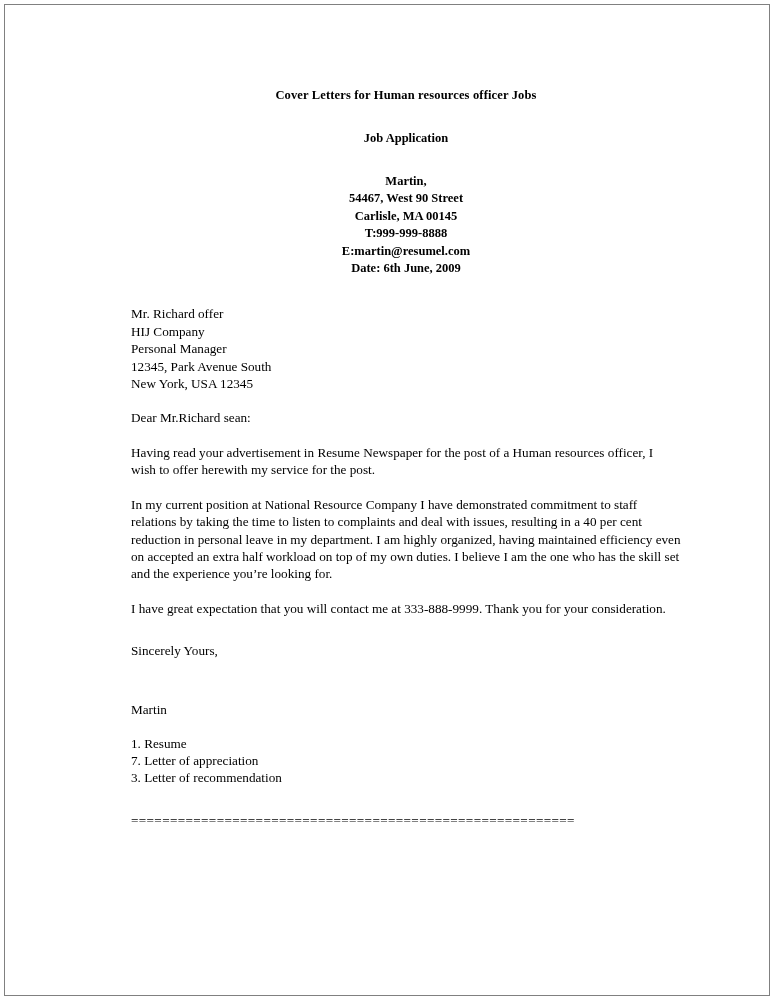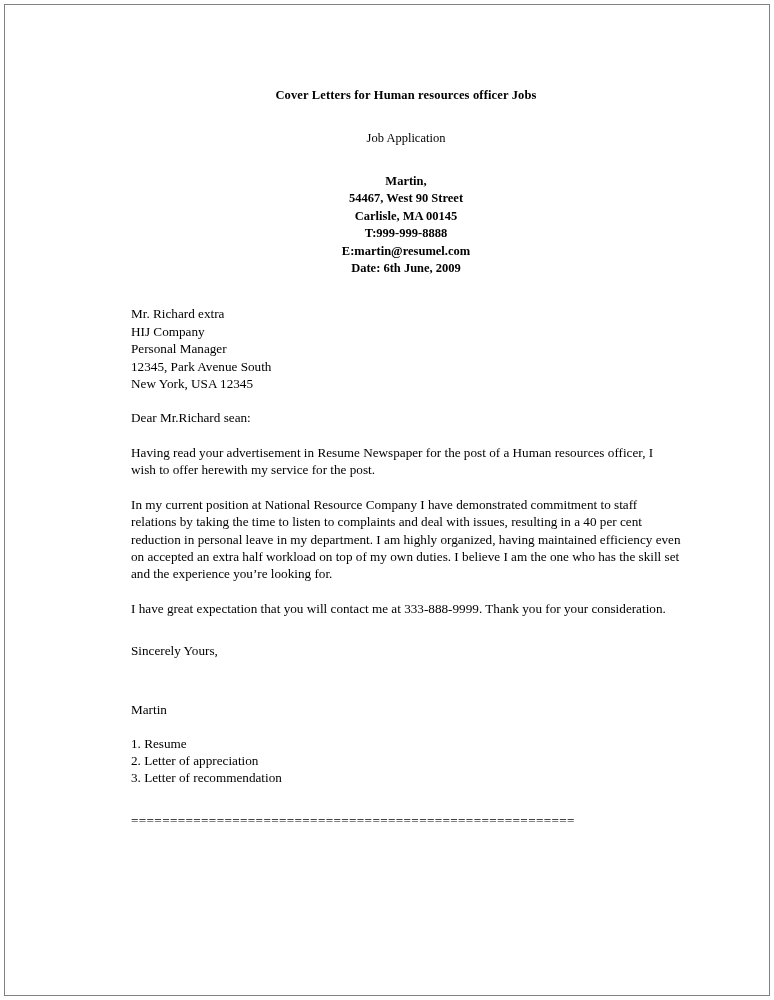--- a/index.html
+++ b/index.html
@@ -57,21 +57,21 @@
     margin-top: 88px;
     font-size: 12.5px;
     font-weight: bold;
     letter-spacing: 0.15px;
     line-height: 1.2;
   }
 
   .doc-subtitle {
     margin-top: 28px;
     font-size: 12.5px;
-    font-weight: normal;
+    font-weight: bold;
     line-height: 1.2;
   }
 
   .sender-block {
     margin-top: 27px;
     font-size: 12.5px;
     font-weight: bold;
     line-height: 17.4px;
   }
 
@@ -160,21 +160,21 @@
         <div>T:999-999-8888</div>
         <div>E:martin@resumel.com</div>
         <div>Date: 6th June, 2009</div>
       </div>
 
     </div>
 
     <div class="body-area">
 
       <div class="recipient-block">
-        <div>Mr. Richard extra</div>
+        <div>Mr. Richard offer</div>
         <div>HIJ Company</div>
         <div>Personal Manager</div>
         <div>12345, Park Avenue South</div>
         <div>New York, USA 12345</div>
       </div>
 
       <div class="salutation">Dear Mr.Richard sean:</div>
 
       <div class="paragraph">Having read your advertisement in Resume Newspaper for the post of a Human resources officer, I wish to offer herewith my service for the post.</div>
 
@@ -182,21 +182,21 @@
 
       <div class="paragraph">I have great expectation that you will contact me at 333-888-9999. Thank you for your consideration.</div>
 
       <div class="closing">Sincerely Yours,</div>
 
       <div class="signature">Martin</div>
 
 
       <div class="enclosure-list">
         <div>1. Resume</div>
-        <div>2. Letter of appreciation</div>
+        <div>7. Letter of appreciation</div>
         <div>3. Letter of recommendation</div>
       </div>
 
       <div class="divider">=========================================================</div>
 
     </div>
 
   </div>
 
 </div>

